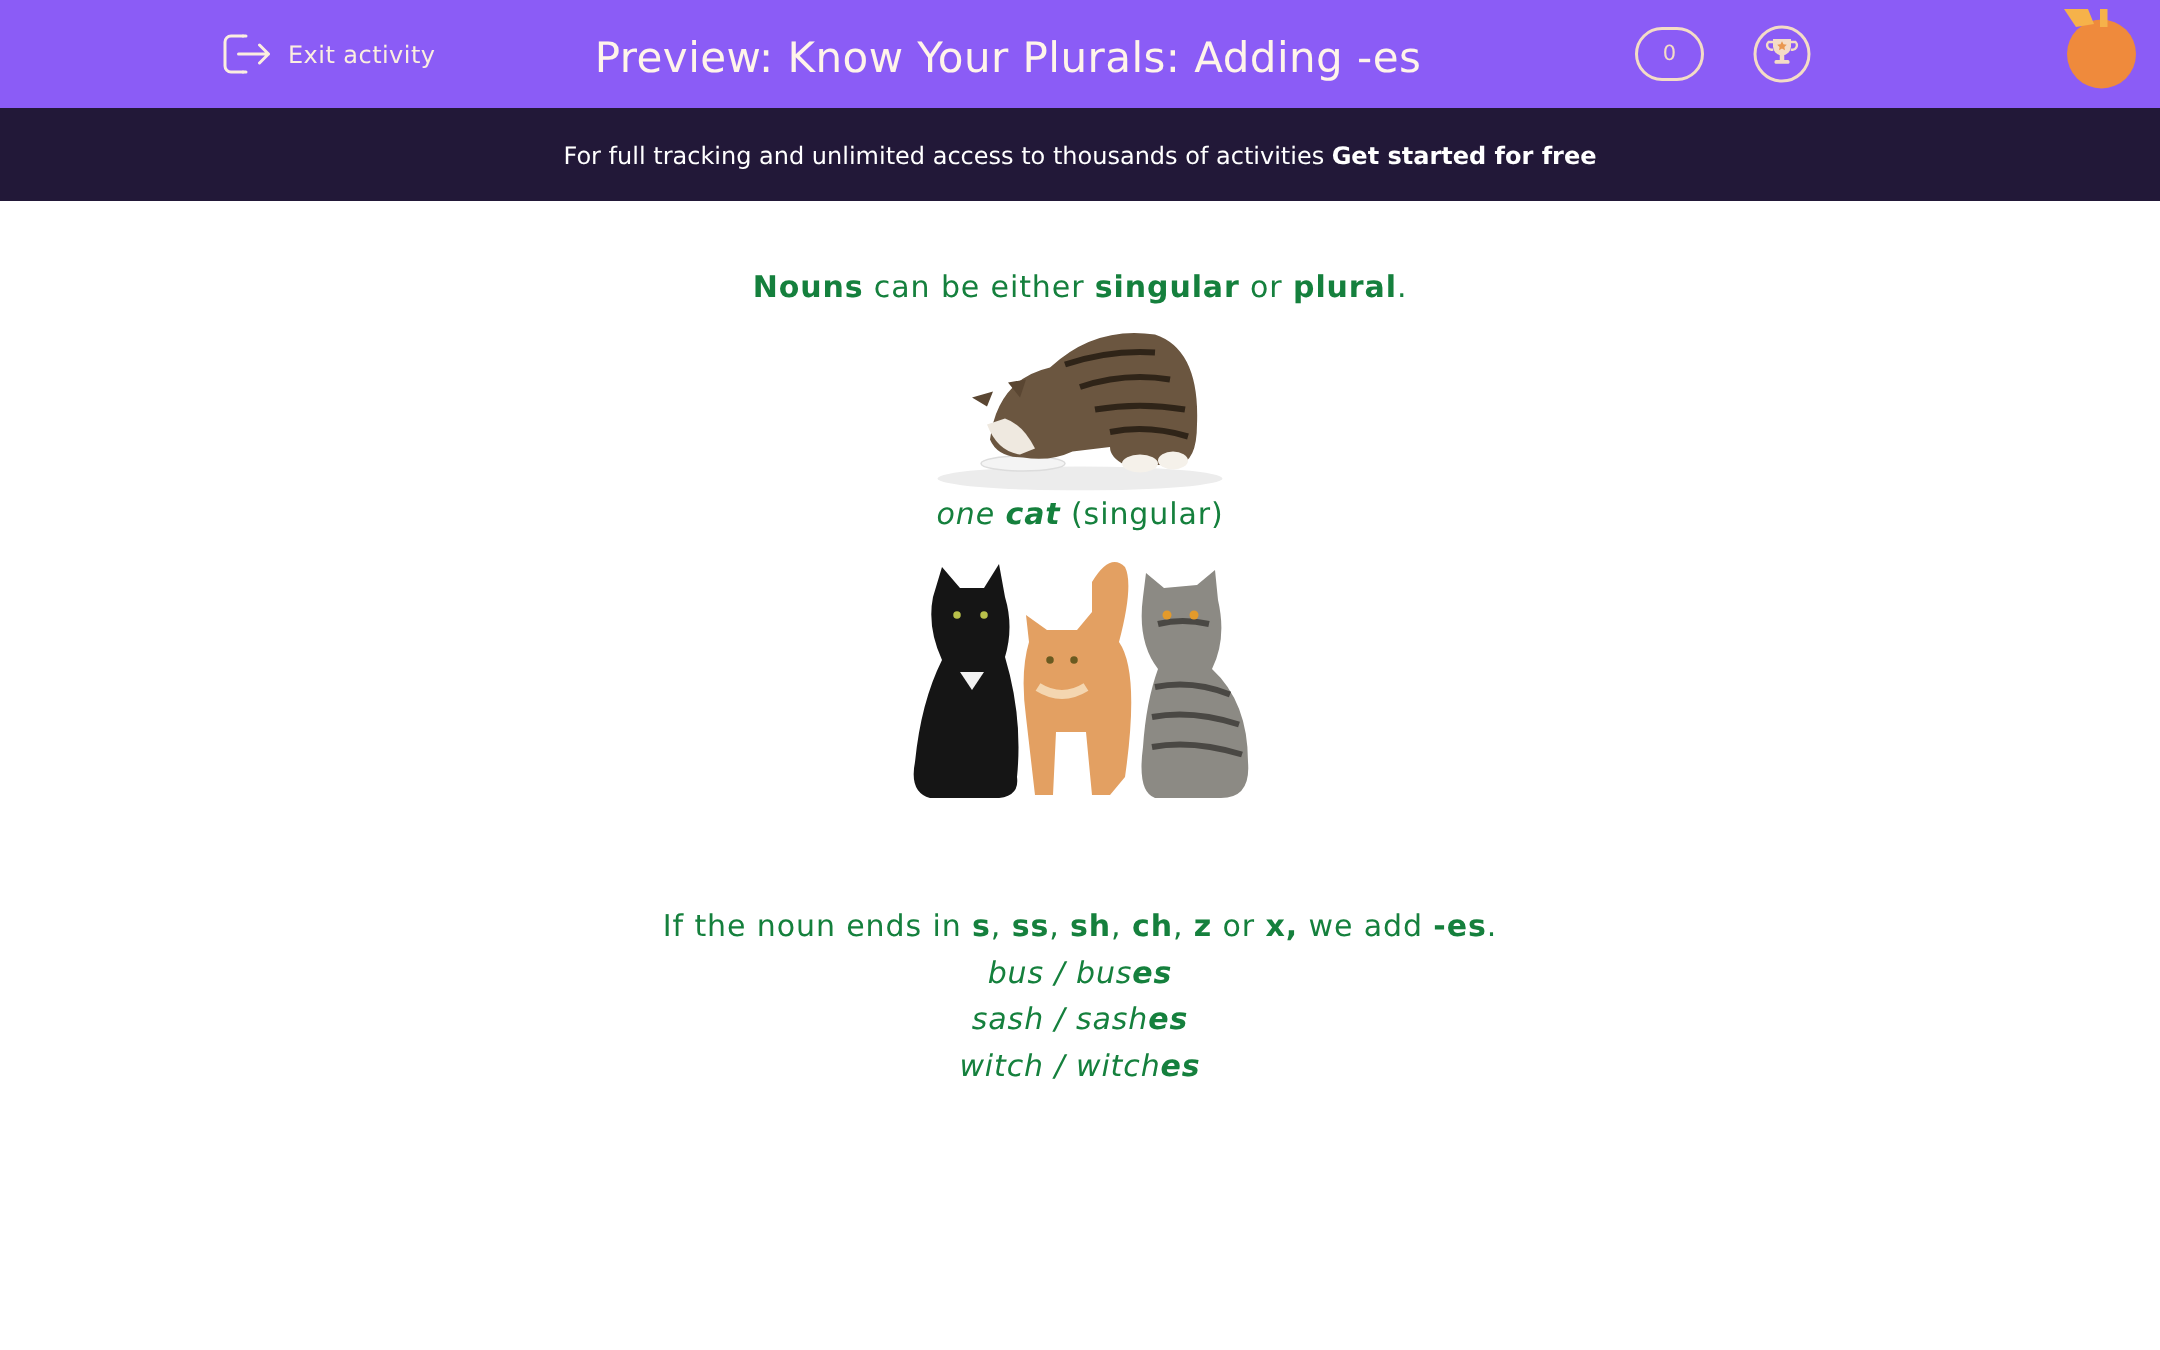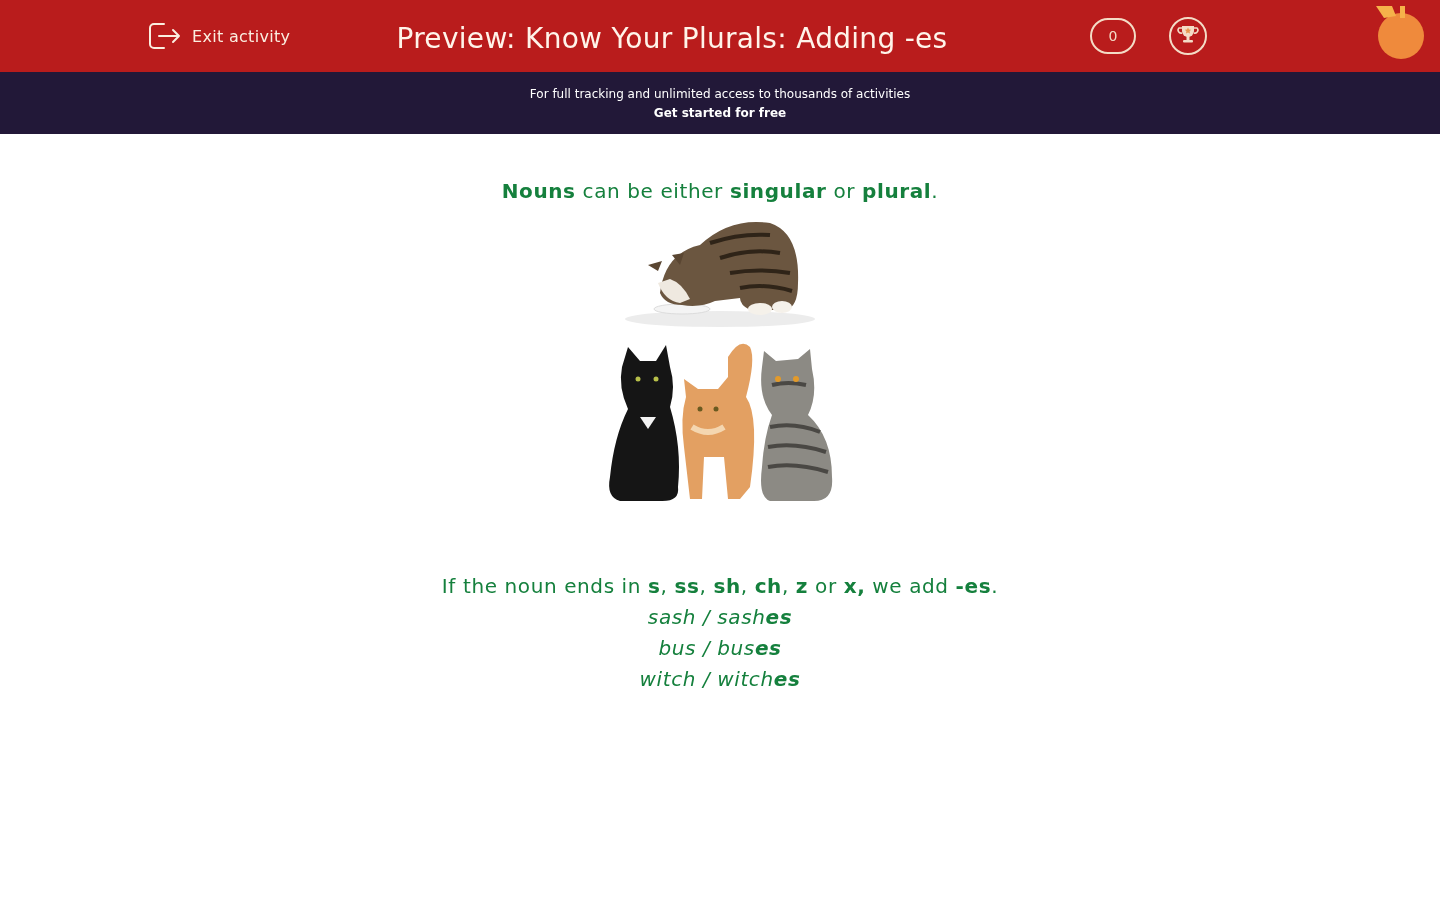--- a/index.html
+++ b/index.html
@@ -1,21 +1,21 @@
 <!DOCTYPE html>
 <html><head>
 <meta charset="utf-8">
 <style>
   * { box-sizing: border-box; margin: 0; padding: 0; }
   html, body { width: 1440px; height: 900px; overflow: hidden; background: #ffffff; }
   body { font-family: "DejaVu Sans", "Liberation Sans", sans-serif; color: #201a3a; }
 
   .topbar {
     position: absolute; left: 0; top: 0; width: 1440px; height: 72px;
-    background: #b91c1c;
+    background: #8b5cf6;
   }
   .exit-btn {
     position: absolute; left: 148px; top: 20px; height: 32px;
     display: flex; align-items: center; gap: 10px; cursor: pointer;
     color: #fbeee0; font-size: 16px; letter-spacing: 0.3px;
   }
   .exit-btn svg { display: block; }
   .title {
     position: absolute; left: 0; width: 1344px; top: 22px; text-align: center;
     color: #fff4ea; font-size: 28px; letter-spacing: 0.3px;
@@ -27,22 +27,22 @@
   }
   .trophy-btn {
     position: absolute; left: 1169px; top: 17px; width: 38px; height: 38px;
     border: 2px solid #f4dcc6; border-radius: 50%;
     display: flex; align-items: center; justify-content: center;
   }
   .logo { position: absolute; left: 1370px; top: 2px; width: 60px; height: 60px; }
 
   .banner {
     position: absolute; left: 0; top: 72px; width: 1440px; height: 62px;
-    background: #221838; color: #ffffff; font-size: 12px;
-    display: flex; align-items: center; justify-content: center; gap: 5px; flex-direction: column;
+    background: #221838; color: #ffffff; font-size: 16px;
+    display: flex; align-items: center; justify-content: center; gap: 5px;
   }
   .banner .cta { font-weight: bold; cursor: pointer; }
 
   .content {
     position: absolute; left: 140px; top: 176px; width: 1160px;
     text-align: center; font-size: 20px; line-height: 31px; letter-spacing: 0.6px;
     color: #15803d;
   }
   .content b { font-weight: bold; }
   .content i { font-style: italic; }
@@ -110,20 +110,23 @@
       <ellipse cx="100" cy="106" rx="95" ry="8" fill="#ececec"></ellipse>
       <ellipse cx="62" cy="96" rx="28" ry="5" fill="#f4f4f4" stroke="#dcdcdc"></ellipse>
       <path d="M40 80 Q45 40 80 32 Q110 4 150 10 Q180 20 178 70 Q178 95 165 97 L130 97 Q120 92 120 85 L95 88 Q80 95 62 92 Q45 92 40 80 Z" fill="#6b5640"></path>
       <path d="M90 30 Q120 20 150 22 M100 45 Q130 35 160 40 M110 60 Q140 55 170 60 M120 75 Q145 70 172 78" stroke="#2f2418" stroke-width="4" fill="none"></path>
       <path d="M28 52 L38 58 L42 48 Z M52 42 L60 52 L64 40 Z" fill="#5a4632"></path>
       <path d="M38 70 Q45 88 60 90 L70 86 Q62 70 50 66 Z" fill="#efe9e0"></path>
       <ellipse cx="140" cy="96" rx="12" ry="6" fill="#f5f1ea"></ellipse>
       <ellipse cx="162" cy="94" rx="10" ry="6" fill="#f5f1ea"></ellipse>
     </svg>
   </div>
+  <p class="caption">
+    <i>one</i> <i><b>cat</b></i><span> (singular)</span>
+  </p>
 
   <div class="img-box img-three" title="a black cat, a ginger cat and a grey tabby cat">
     <svg width="240" height="172" viewBox="0 0 240 172">
       <rect width="240" height="172" fill="#ffffff"></rect>
 
       <path d="M22 30 L28 10 L40 24 L56 24 L66 8 L70 30 Q76 50 70 70 Q82 110 78 150 Q80 165 60 164 L20 164 Q6 160 10 140 Q14 100 28 72 Q18 50 22 30 Z" fill="#151515"></path>
       <path d="M40 80 L48 92 L56 80 Z" fill="#f2f2f2"></path>
       <circle cx="38" cy="42" r="2.5" fill="#b8c04a"></circle>
         <circle cx="56" cy="42" r="2.5" fill="#b8c04a"></circle>
 
@@ -142,22 +145,22 @@
   <div class="gap"></div>
 
 
   <div class="gap"></div>
 
   <p>
     <span>If the noun ends in </span><b>s</b><span>, </span><b>ss</b><span>, </span><b>sh</b><span>, </span><b>ch</b><span>, </span><b>z</b><span> or </span><b>x,</b><span> we add </span><b>-es</b><span>.</span>
   </p>
 
   <p><i>
-    <span>sash</span><span> / </span><span>sash</span><b>es</b>
+    <span>bus</span><span> / </span><span>bus</span><b>es</b>
   </i></p>
   <p><i>
-    <span>bus</span><span> / </span><span>bus</span><b>es</b>
+    <span>sash</span><span> / </span><span>sash</span><b>es</b>
   </i></p>
   <p><i>
     <span>witch</span><span> / </span><span>witch</span><b>es</b>
   </i></p>
 
 </div>
 
 </body></html>

